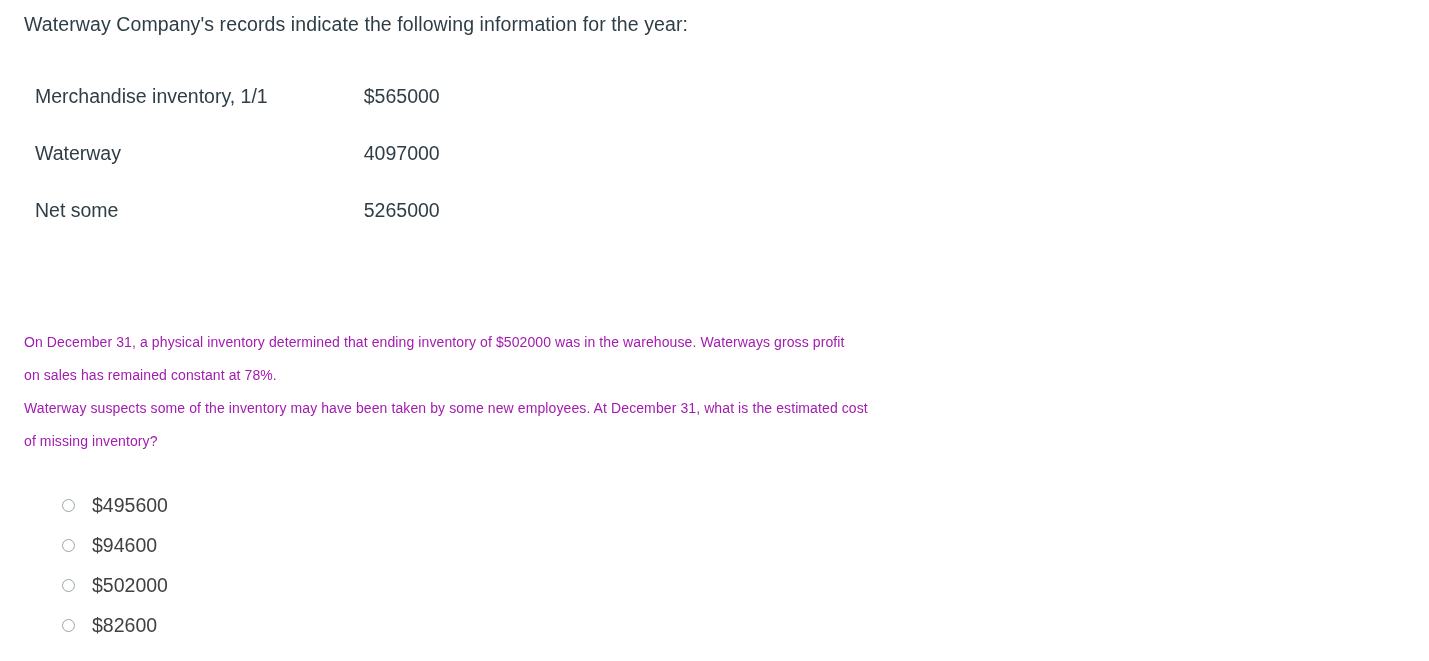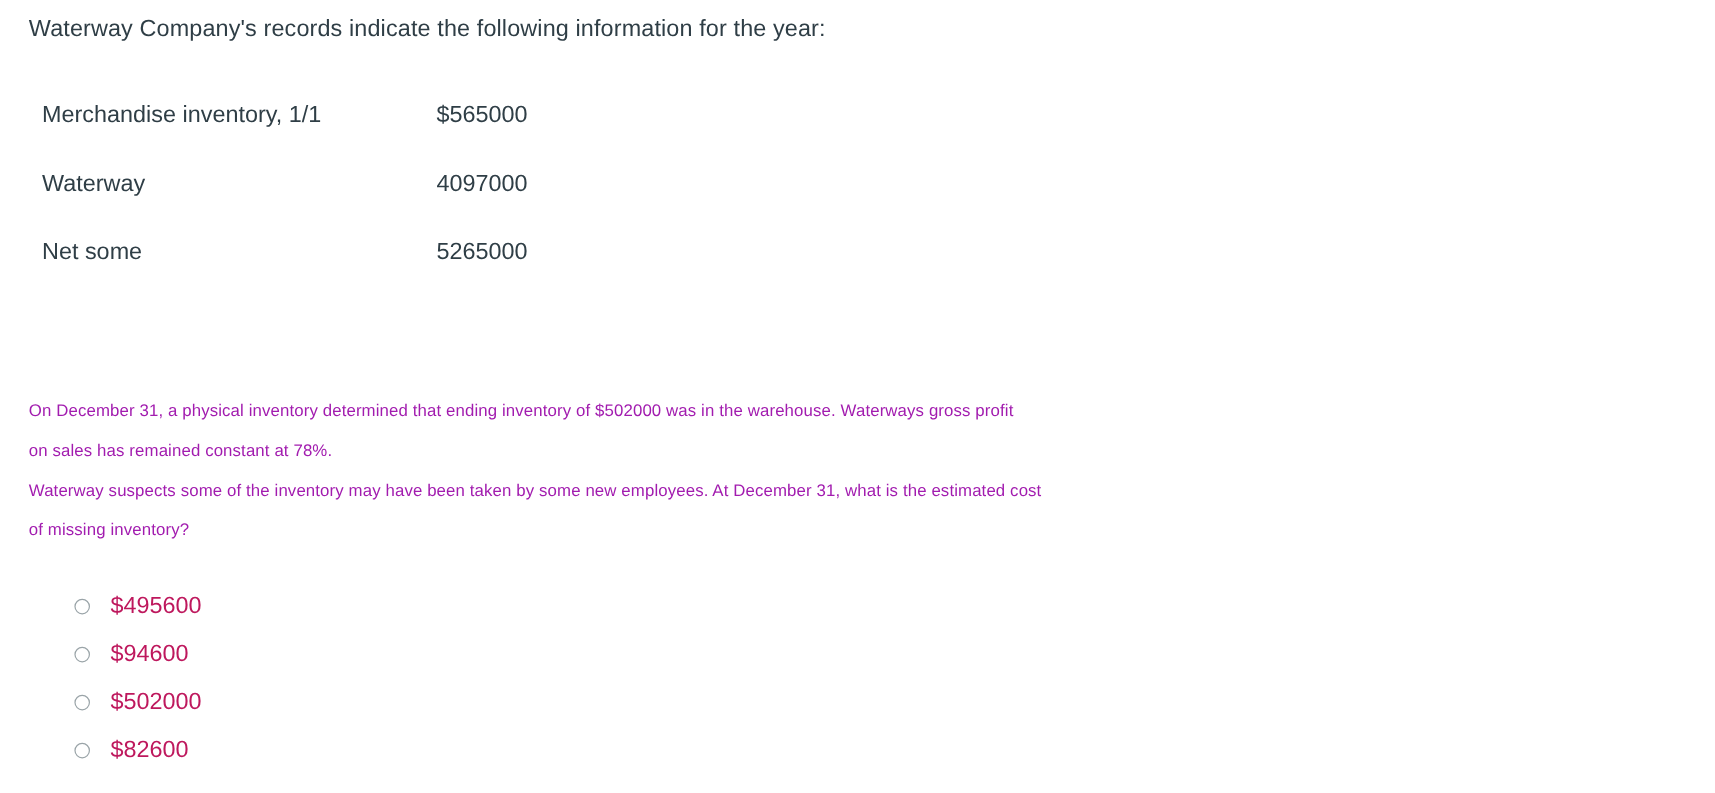--- a/index.html
+++ b/index.html
@@ -88,21 +88,21 @@
     border: 1px solid #9aa4a8;
     border-radius: 50%;
     background: #fff;
     box-sizing: border-box;
     flex: 0 0 auto;
   }
   .option-label {
     margin-left: 17px;
     font-size: 19.5px;
     line-height: 28px;
-    color: #be185d;
+    color: #404040;
   }
 </style>
 </head>
 <body>
 
 <div class="page">
 
   <div class="intro">Waterway Company's records indicate the following information for the year:</div>
 
   <table class="facts-table">

